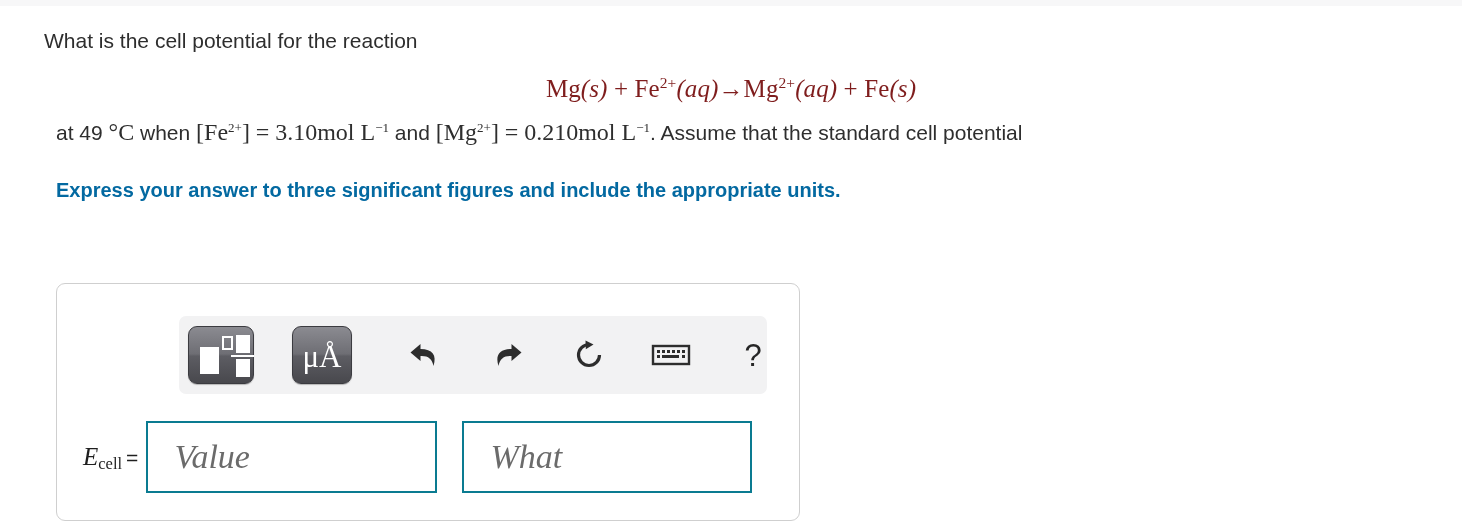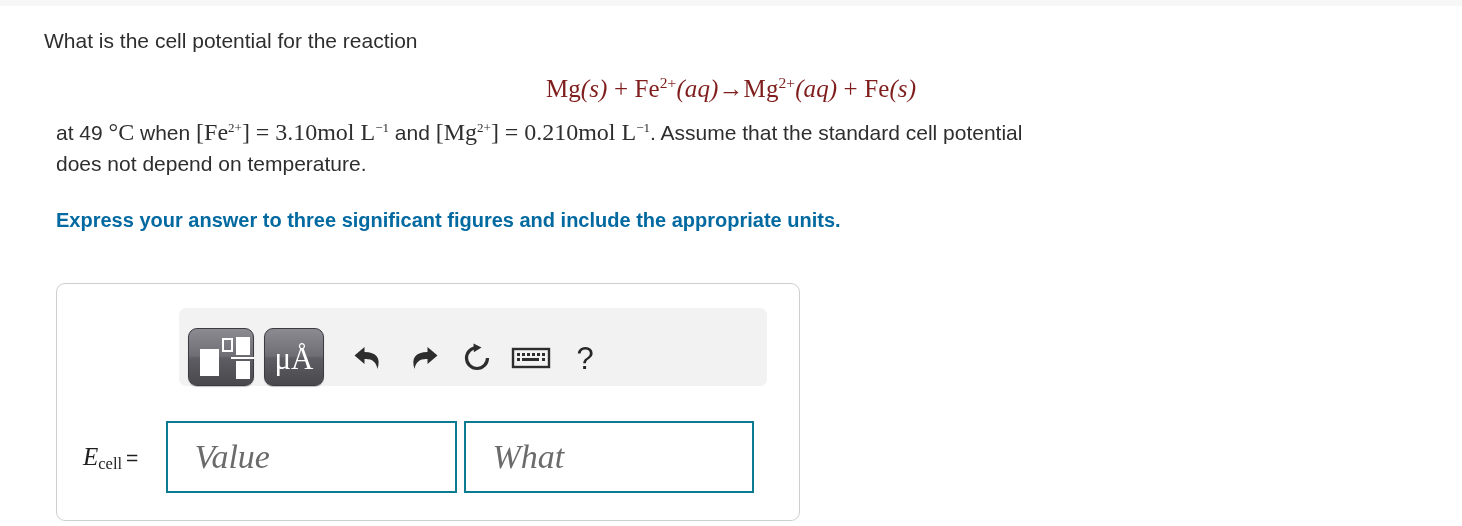--- a/index.html
+++ b/index.html
@@ -76,29 +76,30 @@
     height: 238px;
     border: 1px solid #cfcfcf;
     border-radius: 9px;
     background: #ffffff;
     box-sizing: border-box;
   }
 
   .toolbar {
     position: absolute;
     left: 122px;
-    top: 24px;
+    top: 32px;
     width: 588px;
     height: 78px;
     background: #f2f2f3;
     border-radius: 7px;
     box-sizing: border-box;
     display: flex;
-    align-items: flex-end;
+    align-items: center;
     padding-left: 9px;
+    gap: 28px;
   }
 
   .tb-btn {
     width: 66px;
     height: 58px;
     border-radius: 9px;
     background: linear-gradient(to bottom, #8b8b91 0%, #6e6e74 48%, #5d5d63 52%, #48484d 100%);
     border: 1px solid #3b3b40;
     box-shadow: 0 1px 1px rgba(0,0,0,0.25);
     position: relative;
@@ -180,21 +181,21 @@
     width: 700px;
     height: 74px;
     display: flex;
     align-items: center;
   }
   .ecell-label {
     font-family: "Liberation Serif", serif;
     font-size: 25px;
     color: #1f1f1f;
     white-space: nowrap;
-    margin-right: 28px;
+    margin-right: 8px;
     padding-left: 4px;
   }
   .ecell-label sub {
     font-size: 0.66em;
     vertical-align: baseline;
     position: relative;
     top: 4px;
   }
   .ecell-label .eq {
     font-family: "Liberation Sans", sans-serif;
@@ -207,21 +208,21 @@
     background: #ffffff;
     box-sizing: border-box;
     display: flex;
     align-items: center;
     padding-left: 26px;
     font-family: "Liberation Serif", serif;
     font-style: italic;
     font-size: 34px;
     color: #6b6b6b;
   }
-  .field-value { width: 291px; margin-right: 7px; }
+  .field-value { width: 291px; margin-right: 25px; }
   .field-units { width: 290px; }
 </style>
 </head>
 <body>
 
 <div class="top-strip"></div>
 
 <div class="content">
 
   <div class="q-line q-intro">What is the cell potential for the reaction</div>
@@ -238,21 +239,20 @@
     <span>at 49</span>
     <span class="mathser">°C</span>
     <span>when</span>
     <span class="mathser">[Fe</span><sup class="mx">2+</sup><span class="mathser">]</span>
     <span class="mathser">=</span>
     <span class="mathser">3.10mol L</span><sup class="mx">−1</sup>
     <span>and</span>
     <span class="mathser">[Mg</span><sup class="mx">2+</sup><span class="mathser">]</span>
     <span class="mathser">=</span>
     <span class="mathser">0.210mol L</span><sup class="mx">−1</sup><span>. Assume that the standard cell potential</span>
-    <div>does not depend on temperature.</div>
   </div>
 
   <div class="bold-instr">Express your answer to three significant figures and include the appropriate units.</div>
 
 </div>
 
 <div class="answer-panel">
 
   <div class="toolbar">
 

